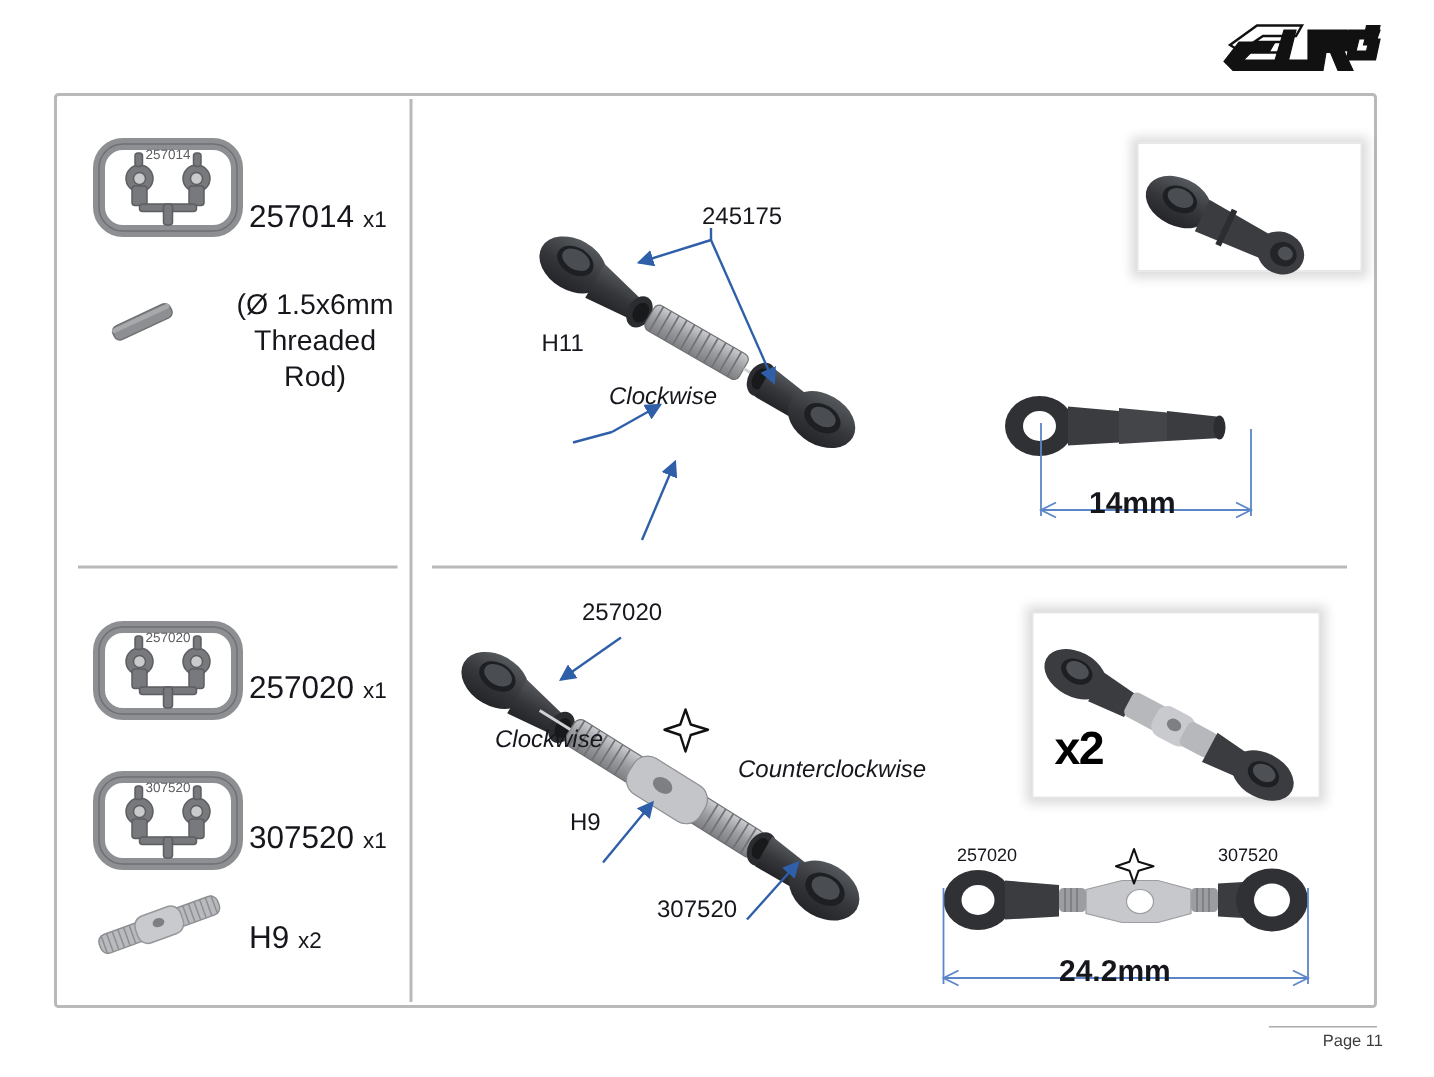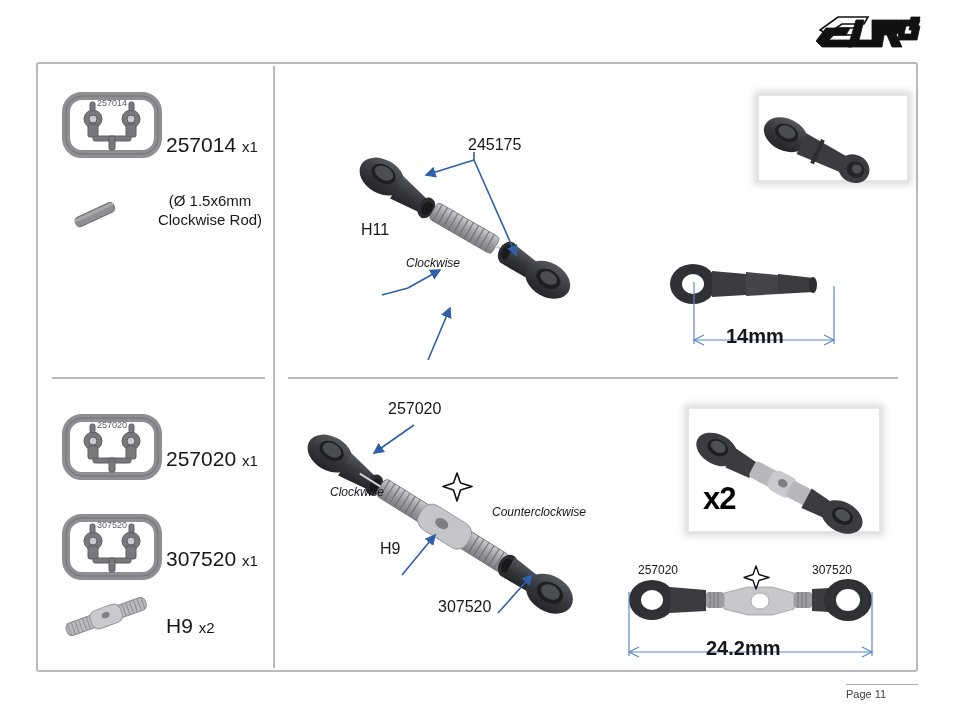--- a/index.html
+++ b/index.html
@@ -34,41 +34,41 @@
   .h-divider-right{
     position:absolute;left:288px;top:377px;width:610px;height:2px;background:#b9b9b9;
   }
 
   
   .footer-rule{
     position:absolute;left:846px;top:684px;width:72px;height:1px;background:#aaaaaa;
   }
   .page-num{
     position:absolute;left:846px;top:688px;width:76px;
-    text-align:left;font-size:11px;color:#3d3d3d;
+    text-align:right;font-size:11px;color:#3d3d3d;
   }
 
   
   .part-row{position:absolute;}
   .part-label{
     font-size:21px;color:#16171c;white-space:nowrap;
   }
   .part-label .qty{font-size:15px;text-align:right;}
   .part-sub{
-    font-size:15px;color:#16171c;text-align:center;line-height:1.25;
+    font-size:19px;color:#16171c;text-align:center;line-height:1.25;
   }
 
   .sprue{display:block;}
   .rodimg{display:block;}
 
   
   .dlabel{
     position:absolute;font-size:16px;color:#16171c;white-space:nowrap;
   }
-  .dlabel.ital{font-style:italic;font-size:12px;}
+  .dlabel.ital{font-style:italic;font-size:16px;}
   .dim-text{
     position:absolute;font-size:20px;color:#16171c;white-space:nowrap;font-weight:bold;
   }
   .small-pn{
     position:absolute;font-size:12px;color:#16171c;white-space:nowrap;
   }
 
   
   .inset{
     position:absolute;background:#ffffff;border:1px solid #e6e6e6;
@@ -130,21 +130,21 @@
   <div class="part-row" style="left:62px;top:196px;">
     <svg class="rodimg" width="64" height="38" viewBox="0 0 64 38">
       <g transform="rotate(-25 32 19)">
         <rect x="12" y="14" width="42" height="10" rx="4" fill="#8d8f92" stroke="#6e7073" stroke-width="1"></rect>
         <rect x="12" y="15" width="42" height="3" rx="1.5" fill="#a7a9ab"></rect>
       </g>
     </svg>
   </div>
   <div style="position:absolute;left:150px;top:192px;width:120px;text-align:center;">
     <div class="part-sub">(Ø 1.5x6mm</div>
-    <div class="part-sub">Clockwise Rod)</div>
+    <div class="part-sub">Threaded Rod)</div>
   </div>
 
   <div class="part-row" style="left:62px;top:414px;">
     <svg class="sprue" width="100" height="66" viewBox="0 0 100 66">
       <rect x="4" y="4" width="92" height="58" rx="16" ry="16" fill="none" stroke="#8d8f92" stroke-width="8"></rect>
       <rect x="4" y="4" width="92" height="58" rx="16" ry="16" fill="none" stroke="#6e7073" stroke-width="1"></rect>
       <text x="50" y="14" font-family="'Liberation Sans',sans-serif" font-size="9" fill="#5c5e61" text-anchor="middle">257020</text>
       <g fill="#77797c" stroke="#5c5e61" stroke-width="1">
         <circle cx="31" cy="27" r="9"></circle>
           <circle cx="31" cy="27" r="4" fill="#c9cacb"></circle>

